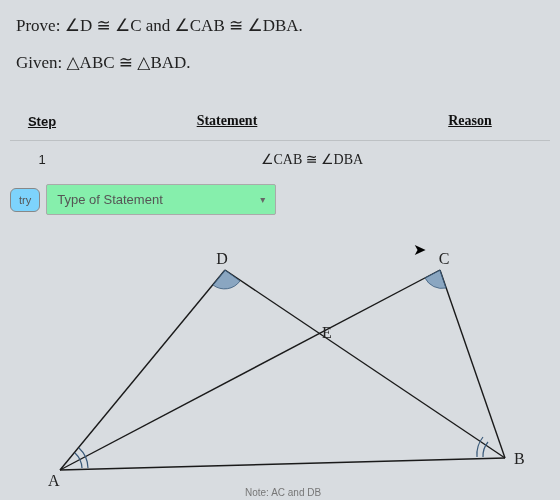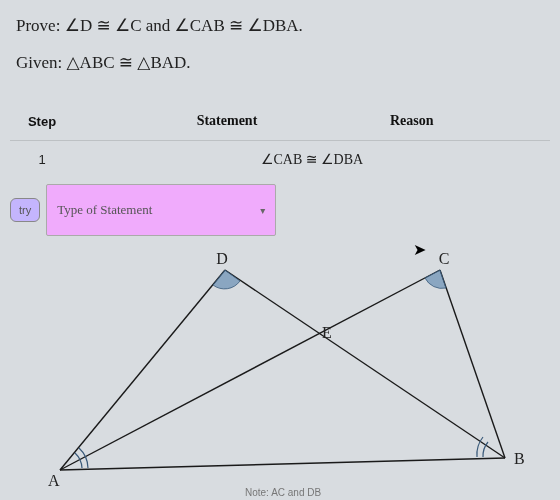--- a/index.html
+++ b/index.html
@@ -27,62 +27,63 @@
       align-items: center;
       border-top: 1px solid rgba(0,0,0,0.12);
       padding: 6px 0;
       min-height: 38px;
       font-size: 14px;
     }
     .row.header-row {
       font-weight: bold;
       border-top: none;
       color: #111;
+      text-decoration: underline;
     }
     .col-step {
       width: 64px;
       text-align: center;
       font-family: Arial, sans-serif;
       font-size: 13px;
     }
     .col-stmt {
       flex: 1;
       text-align: center;
       line-height: 1.6;
     }
     .col-reason {
       width: 170px;
-      text-align: left;
+      text-align: center;
       padding-left: 10px;
     }
     .input-row {
       display: flex;
       align-items: center;
       gap: 6px;
       margin: 6px 10px 0 10px;
     }
     .try-btn {
       border: 1px solid #888;
-      background: #c4b5fd;
+      background: #7dd3fc;
       color: #555;
       font-size: 11px;
       padding: 5px 8px;
       border-radius: 6px;
       font-family: Arial, sans-serif;
       cursor: pointer;
     }
     .stmt-select {
       border: 1px solid #aaa;
-      background: #f0abfc;
+      background: #86efac;
       color: #555;
       font-size: 13px;
-      padding: 17px 10px;
+      padding: 7px 10px;
       width: 230px;
       border-radius: 2px;
-      font-family: Liberation Serif, serif;
+      font-family: Liberation Sans, sans-serif;
       display: flex;
       justify-content: space-between;
       align-items: center;
       cursor: pointer;
     }
     .chev { font-size: 10px; color: #666; }
     .diagram {
       position: absolute;
       left: 0;
       right: 0;

